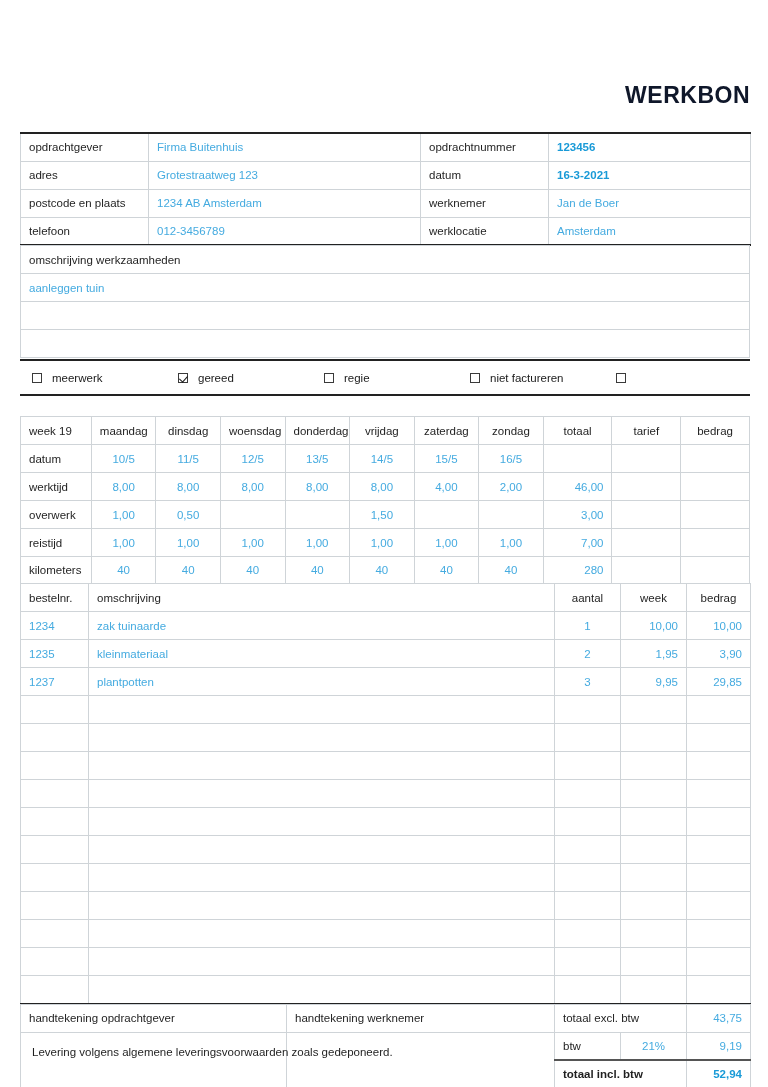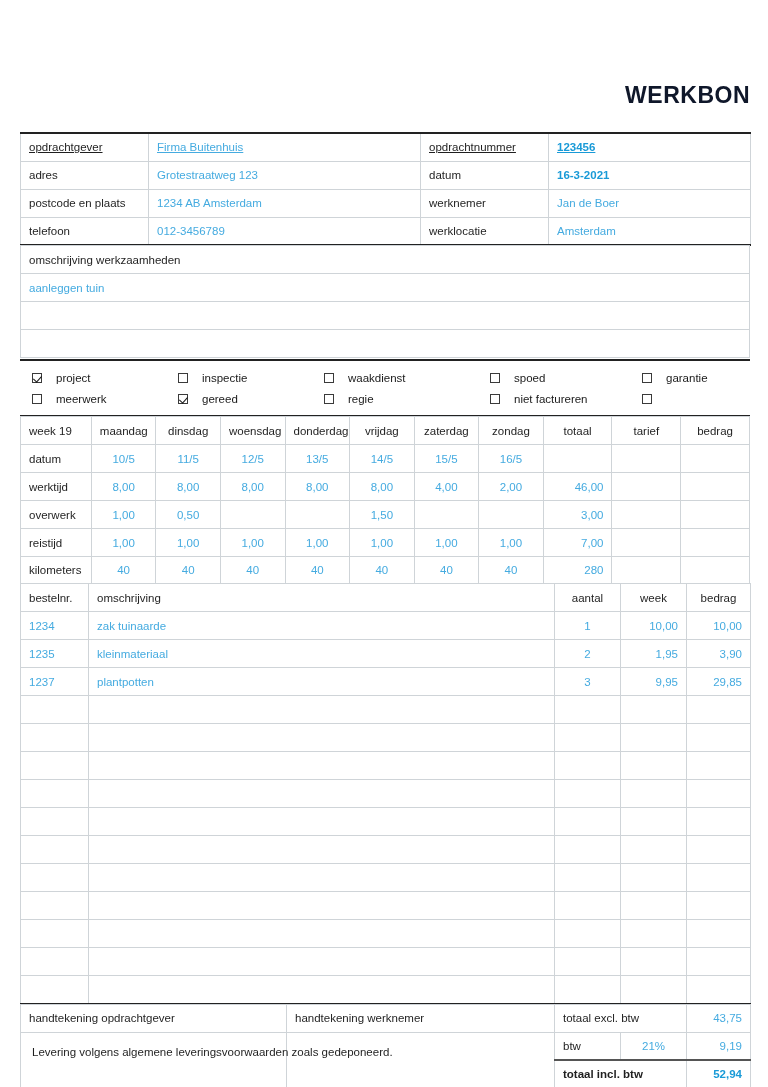--- a/index.html
+++ b/index.html
@@ -39,21 +39,21 @@
     background:#ffffff;
     white-space: nowrap;
     overflow: hidden;
   }
   .lbl { background:#d9eefb; color:#1f1f1f; }
   .hdr { background:#d9eefb; color:#1f1f1f; text-align:center; }
   .val { color:#45abe0; }
   .val-b { color:#199ad7; font-weight:bold;margin-top:48px; }
   .c { text-align:center; }
   .r { text-align:right; }
-  .blk-top { border-top: 2.5px solid #222 !important; text-decoration: underline; }
+  .blk-top { border-top: 2.5px solid #222 !important; }
   .blk-bot { border-bottom: 2.5px solid #222 !important; }
 
   
   #block-header   { position:absolute; left:20px; top:132px; }
   #block-descr    { position:absolute; left:20px; top:245px; }
   #block-checks   { position:absolute; left:20px; top:359px; }
   #block-week     { position:absolute; left:20px; top:416px; }
   #block-materials{ position:absolute; left:20px; top:583px; }
   #footer-note    { position:absolute; left:32px; top:1046px; font-size:11.5px; color:#1f1f1f; }
 
@@ -159,32 +159,20 @@
           <td class="val"></td>
         </tr>
       </tbody>
     </table>
   </div>
 
   <div id="block-checks">
     <div class="checks-wrap">
       <table class="checks">
         <tbody>
-          <tr>
-            <td class="cbcell" style="width:34px"><span class="cbox checked"></span></td>
-            <td style="width:112px">project</td>
-            <td class="cbcell" style="width:34px"><span class="cbox"></span></td>
-            <td style="width:112px">inspectie</td>
-            <td class="cbcell" style="width:34px"><span class="cbox"></span></td>
-            <td style="width:132px">waakdienst</td>
-            <td class="cbcell" style="width:34px"><span class="cbox"></span></td>
-            <td style="width:118px">spoed</td>
-            <td class="cbcell" style="width:34px"><span class="cbox"></span></td>
-            <td>garantie</td>
-          </tr>
           <tr>
             <td class="cbcell"><span class="cbox"></span></td>
             <td>meerwerk</td>
             <td class="cbcell"><span class="cbox checked"></span></td>
             <td>gereed</td>
             <td class="cbcell"><span class="cbox"></span></td>
             <td>regie</td>
             <td class="cbcell"><span class="cbox"></span></td>
             <td>niet factureren</td>
             <td class="cbcell"><span class="cbox"></span></td>

